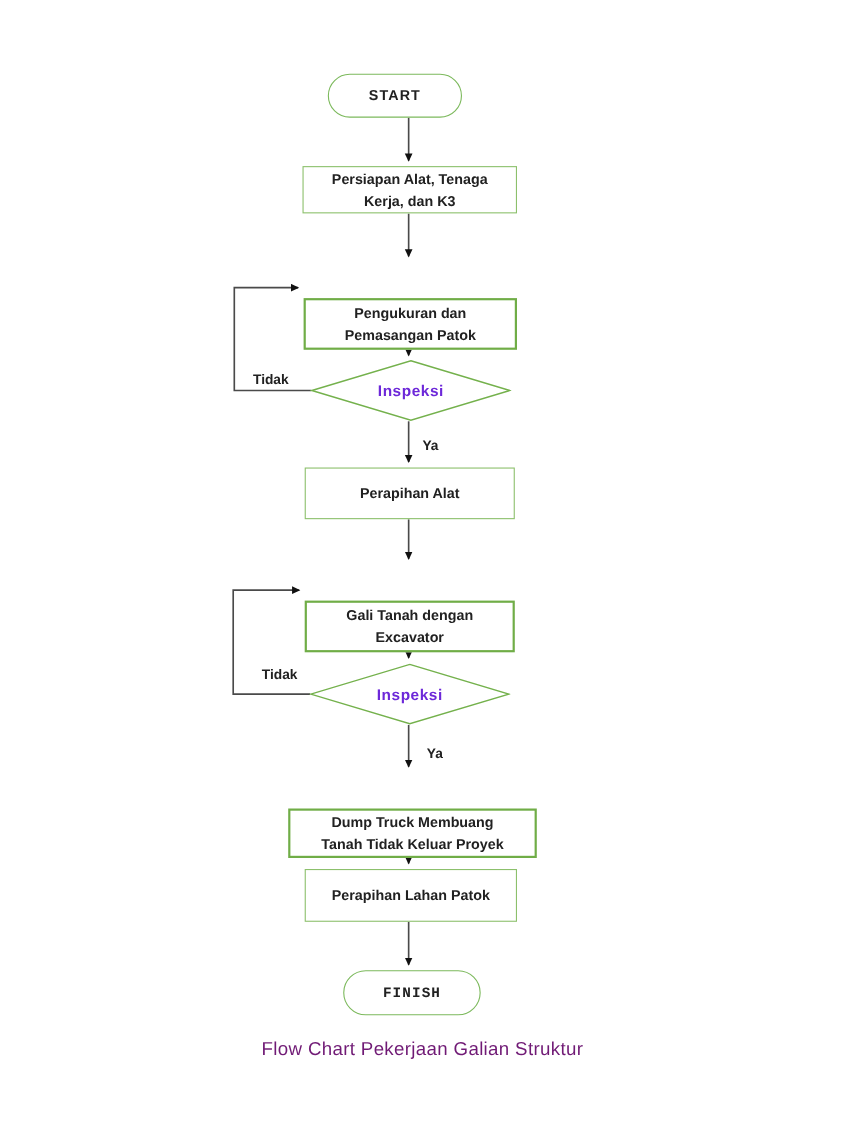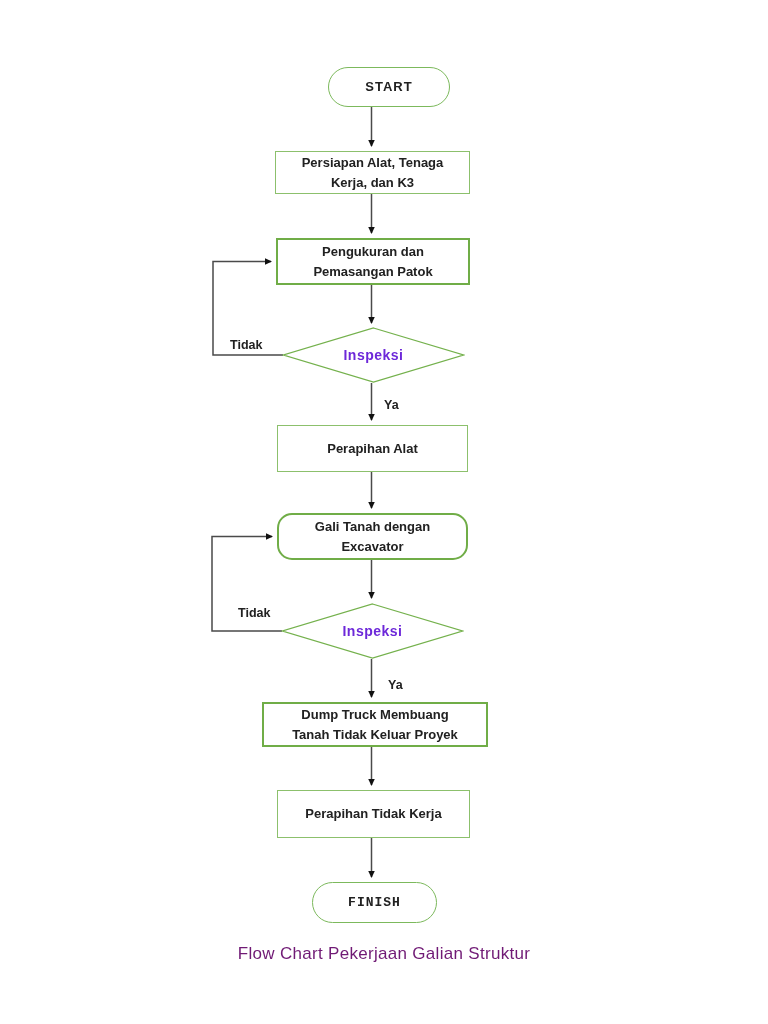--- a/index.html
+++ b/index.html
@@ -10,47 +10,47 @@
   .page{position:relative;width:768px;height:1024px;background:#ffffff;}
   svg.connectors{position:absolute;left:0;top:0;width:768px;height:1024px;}
 
   .node{
     position:absolute;display:flex;align-items:center;justify-content:center;
     text-align:center;background:#ffffff;box-sizing:border-box;
     color:#212121;font-weight:bold;font-size:13px;line-height:20px;
     white-space:pre-line;
   }
   .process.thin{border:1px solid #8cc06c;}
-  .process.thick{border:2px solid #70ad47;}
+  .process.thick{border:2px solid #70ad47;margin-top:33px;}
   .terminator{border:1.5px solid #7cb95c;border-radius:999px;letter-spacing:1px;font-size:13px;}
 
   .diamond{position:absolute;}
   .diamond svg{position:absolute;left:0;top:0;}
   .diamond .dlabel{
     position:absolute;left:0;top:0;width:100%;height:100%;
     display:flex;align-items:center;justify-content:center;
     color:#6d28d9;font-weight:bold;font-size:14px;letter-spacing:0.5px;
   }
 
   .edge-label{
     position:absolute;color:#212121;font-weight:bold;font-size:12.5px;
   }
 
   .caption{
     position:absolute;left:0;top:944px;width:768px;text-align:center;
     color:#701a75;font-size:17px;letter-spacing:0.3px;
   }
 
   
-  #n-start   {left:328px;top:67px; width:122px;height:40px;}
+  #n-start   {left:298px;top:67px; width:122px;height:40px;}
   #n-box1    {left:275px;top:151px;width:195px;height:43px;}
   #n-box2    {left:276px;top:238px;width:194px;height:47px;}
   #n-dia1    {left:282px;top:327px;width:183px;height:56px;}
   #n-box3    {left:277px;top:425px;width:191px;height:47px;}
-  #n-box4    {left:277px;top:513px;width:191px;height:47px;border-radius:15px;}
+  #n-box4    {left:277px;top:513px;width:191px;height:47px;}
   #n-dia2    {left:281px;top:603px;width:183px;height:56px;}
   #n-box5    {left:262px;top:702px;width:226px;height:45px;}
   #n-box6    {left:277px;top:790px;width:193px;height:48px;}
   #n-finish  {left:312px;top:882px;width:125px;height:41px;font-family:Liberation Mono, monospace;}
 
   #lbl-tidak1{left:230px;top:338px;}
   #lbl-ya1   {left:384px;top:398px;}
   #lbl-tidak2{left:238px;top:606px;}
   #lbl-ya2   {left:388px;top:678px;}
 </style>
@@ -116,21 +116,21 @@
     </svg>
     <div class="dlabel">Inspeksi</div>
   </div>
 
   <div class="node process thick" id="n-box5">
     <span>Dump Truck Membuang
 Tanah Tidak Keluar Proyek</span>
   </div>
 
   <div class="node process thin" id="n-box6">
-    <span>Perapihan Tidak Kerja</span>
+    <span>Perapihan Lahan Patok</span>
   </div>
 
   <div class="node terminator" id="n-finish">
     <span>FINISH</span>
   </div>
 
   <div class="edge-label" id="lbl-tidak1">Tidak</div>
   <div class="edge-label" id="lbl-ya1">Ya</div>
   <div class="edge-label" id="lbl-tidak2">Tidak</div>
   <div class="edge-label" id="lbl-ya2">Ya</div>

